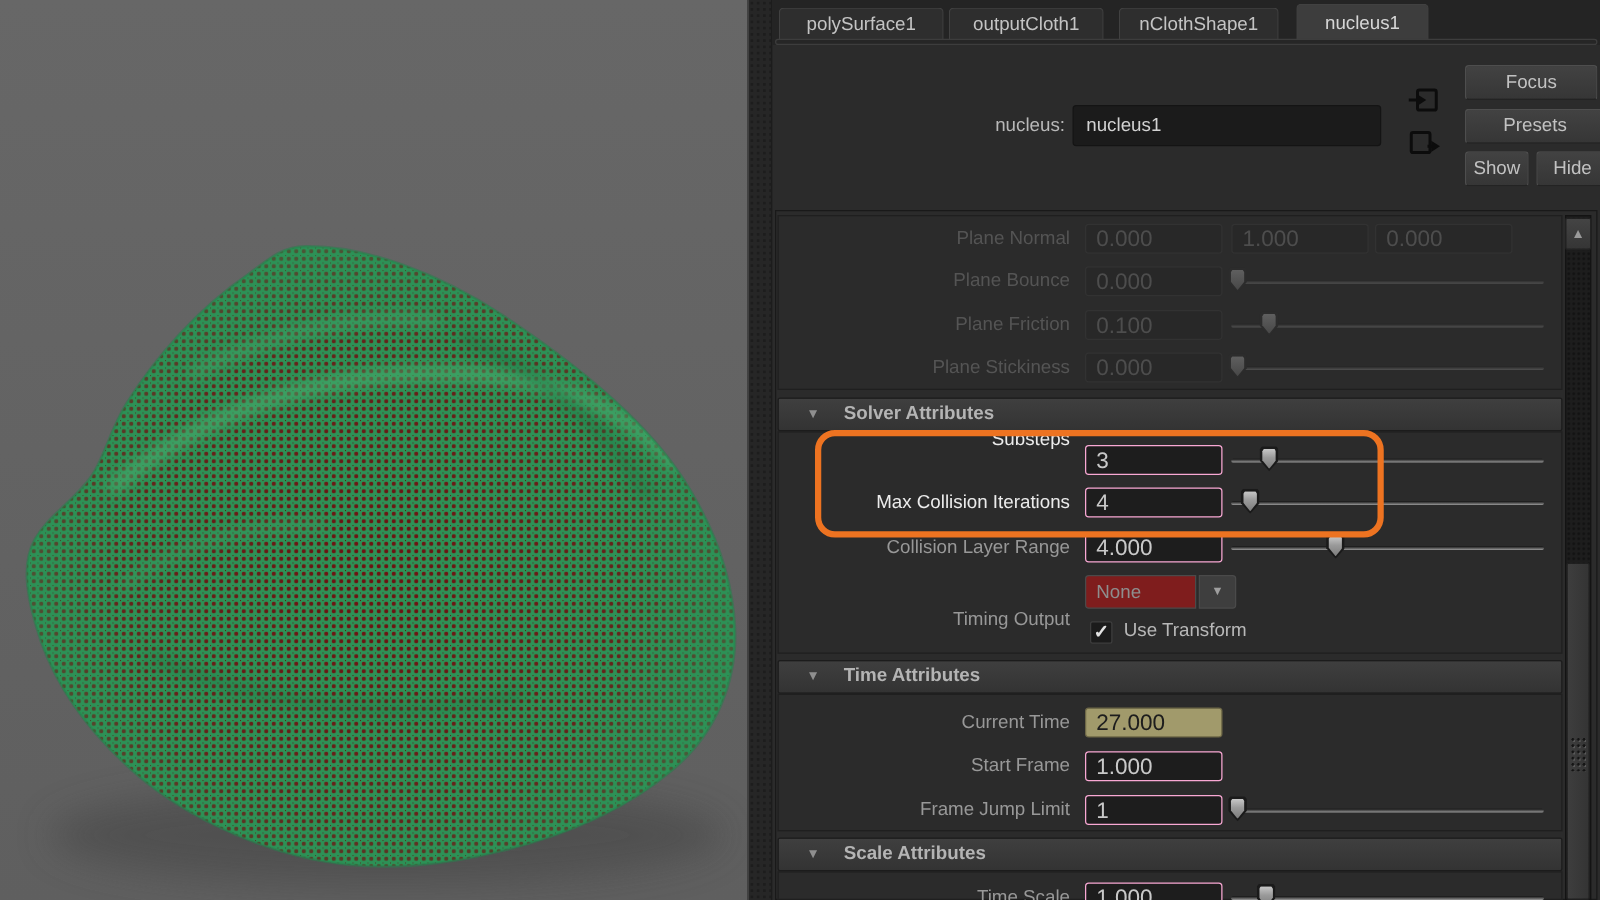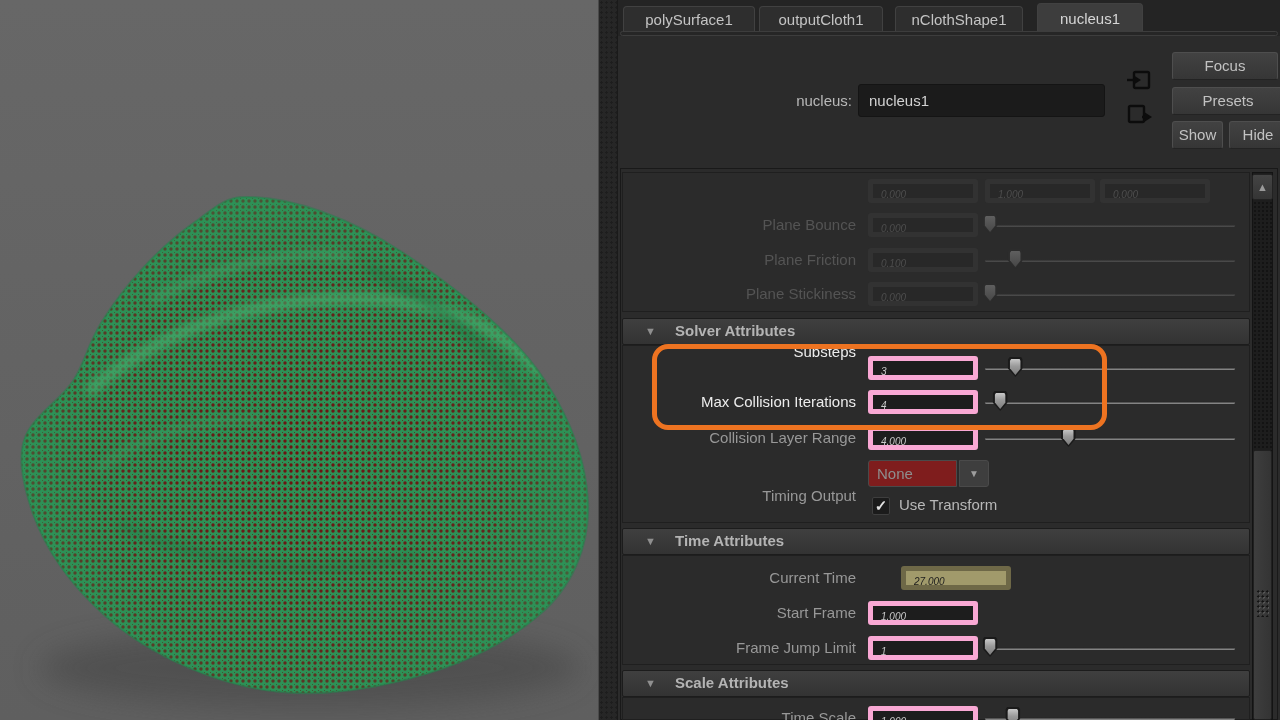--- a/index.html
+++ b/index.html
@@ -37,22 +37,22 @@
   #scroll-frame { position:absolute; left:2px; top:168px; width:658px; height:552px; border:1px solid #191919; }
   .group { position:absolute; border:1px solid #1f1f1f; background:#2b2b2b; }
   .sect-header { position:absolute; height:27px; background:linear-gradient(180deg,#3f3f3f,#333333);
     border:1px solid #1c1c1c; border-radius:2px; }
   .sect-tri { position:absolute; left:22px; top:6px; font-size:11px; color:#8f8f8f; }
   .sect-title { position:absolute; left:52px; top:3px; font-size:15px; font-weight:bold; color:#b4b4b4; }
 
   .lbl { position:absolute; width:228px; left:10px; text-align:right; font-size:15px; color:#989898; line-height:24px; }
   .lbl.dim { color:#545454; }
   .lbl.bright { color:#ececec; }
-  .field { position:absolute; width:110px; height:24px; background:#1d1d1d; border:5px solid #f9a8d4;
-    border-radius:3px; color:#c9c9c9; font-size:10px; line-height:22px; padding-left:8px;font-style:italic; }
+  .field { position:absolute; width:110px; height:24px; background:#1d1d1d; border:1px solid #f9a8d4;
+    border-radius:3px; color:#c9c9c9; font-size:18px; line-height:22px; padding-left:8px; }
   .field.dim { background:#282828; border-color:#323232; color:#4d4d4d; }
   .field.keyed { background:#a19a6b; color:#1d1d1d; border-color:#6e6847; }
 
   .slider { position:absolute; width:253px; height:26px; }
   .track { position:absolute; left:0; right:3px; top:12px; height:3px; border-radius:2px;
     background:linear-gradient(180deg,#121212,#9a9a9a); }
   .slider.dis .track { background:linear-gradient(180deg,#242424,#515151); }
   .handle { position:absolute; top:2px; width:15px; height:20px; transform:translateX(-50%);
     clip-path:polygon(12% 0,88% 0,100% 12%,100% 58%,50% 100%,0 58%,0 12%); background:#1a1a1a; }
   .handle .inner { position:absolute; inset:2px; clip-path:polygon(12% 0,88% 0,100% 12%,100% 58%,50% 100%,0 58%,0 12%);
@@ -187,20 +187,21 @@
 
     <div class="btn" style="left:554px;top:52px;width:106px;">Focus</div>
     <div class="btn" style="left:554px;top:87px;width:112px;">Presets</div>
     <div class="btn" style="left:554px;top:121px;width:51px;">Show</div>
     <div class="btn" style="left:611px;top:121px;width:58px;">Hide</div>
 
     <div id="scroll-frame"></div>
 
     <div class="group" style="left:4px;top:172px;width:628px;height:140px;"></div>
 
+    <div class="lbl dim" style="top:179px;">Plane Normal</div>
     <div class="field dim" style="left:250px;top:179px;">0.000</div>
     <div class="field dim" style="left:367px;top:179px;">1.000</div>
     <div class="field dim" style="left:482px;top:179px;">0.000</div>
 
     <div class="lbl dim" style="top:213px;">Plane Bounce</div>
     <div class="field dim" style="left:250px;top:213px;">0.000</div>
     <div class="slider dis" style="left:367px;top:212px;">
       <div class="track"></div>
       <div class="handle" style="left:2%;">
           <div class="inner"></div>
@@ -271,21 +272,21 @@
     </div>
     <div id="checkbox-label">Use Transform</div>
 
     <div class="sect-header" style="left:4px;top:528px;width:628px;">
       <span class="sect-tri">▼</span>
       <span class="sect-title">Time Attributes</span>
     </div>
     <div class="group" style="left:4px;top:555px;width:628px;height:110px;"></div>
 
     <div class="lbl" style="top:566px;">Current Time</div>
-    <div class="field keyed" style="left:250px;top:566px;margin-left:33px;">27.000</div>
+    <div class="field keyed" style="left:250px;top:566px;">27.000</div>
 
     <div class="lbl" style="top:601px;">Start Frame</div>
     <div class="field" style="left:250px;top:601px;">1.000</div>
 
     <div class="lbl" style="top:636px;">Frame Jump Limit</div>
     <div class="field" style="left:250px;top:636px;">1</div>
     <div class="slider" style="left:367px;top:635px;">
       <div class="track"></div>
       <div class="handle" style="left:2%;">
           <div class="inner"></div>

